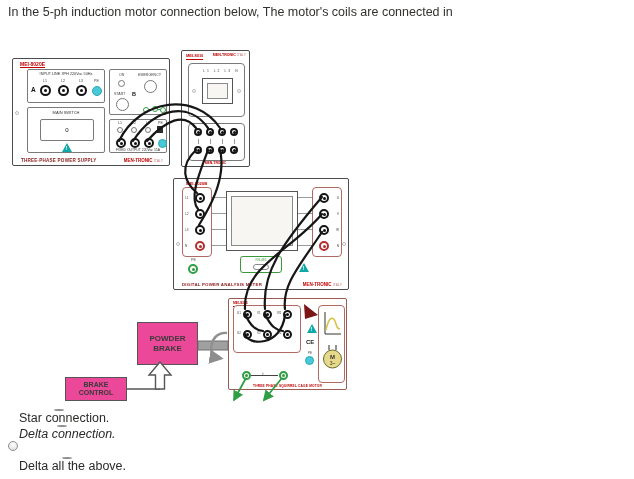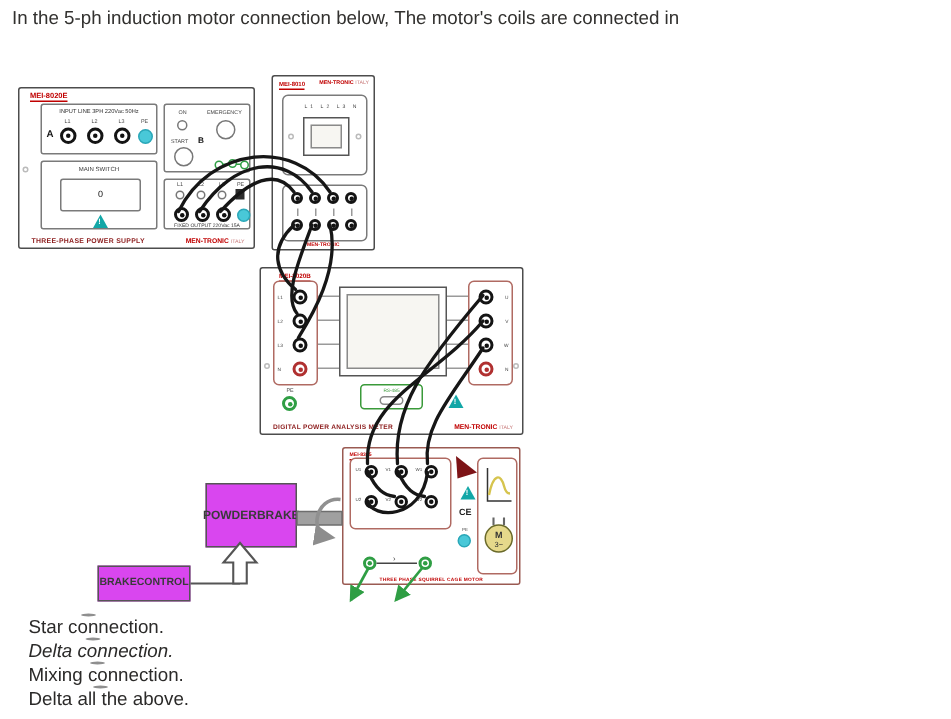--- a/index.html
+++ b/index.html
@@ -25,21 +25,21 @@
   .rd{border:2.2px solid #b03030;} .rd i{background:#b03030;}
   .gn{border:2.2px solid #2f9e44;} .gn i{background:#2f9e44;}
   .cy{border:1px solid #2aa7b8;background:#49c8d8;}
   .ring{position:absolute;border-radius:50%;border:1px solid #777;background:#fff;box-sizing:border-box;}
   .screw{position:absolute;width:4px;height:4px;border-radius:50%;border:1px solid #bbb;background:#fff;box-sizing:border-box;}
   .hline{position:absolute;height:1px;background:#9a9a9a;}
   
   .warn{position:absolute;width:0;height:0;border-left:5px solid transparent;border-right:5px solid transparent;border-bottom:9px solid #12a7a7;}
   .warn b{position:absolute;left:-1.5px;top:2px;font-size:5px;color:#fff;font-weight:bold;}
   
-  .labelbox{position:absolute;box-sizing:border-box;border:1.6px solid #555;background:#d946ef;display:flex;flex-direction:row;align-items:center;justify-content:center;font-weight:bold;color:#3a3a3a;text-align:center;}
+  .labelbox{position:absolute;box-sizing:border-box;border:1.6px solid #555;background:#ec4899;display:flex;flex-direction:column;align-items:center;justify-content:center;font-weight:bold;color:#3a3a3a;text-align:center;}
   
   .option{position:absolute;left:8px;height:16px;display:flex;align-items:center;flex-direction:column;}
   .radio{width:10px;height:10px;border-radius:50%;border:1px solid #8f8f8f;background:radial-gradient(circle at 50% 32%,#ffffff,#d9d9d9);box-sizing:border-box;}
   .optlabel{margin-left:11px;font-size:12.5px;color:#2b2a29;}
   svg.overlay{position:absolute;left:0;top:0;pointer-events:none;}
   .screen{position:absolute;box-sizing:border-box;border:1.4px solid #555;background:#fff;}
   .screen .inner{position:absolute;inset:4px;border:1px solid #8a8a8a;background:#f7f6f2;}
   .grid-dash{position:absolute;width:1px;height:5px;background:#999;}
 </style>
 </head>
@@ -354,20 +354,19 @@
   <div class="option" style="top:409px;">
     <span class="radio"></span>
     <span class="optlabel">Star connection.</span>
   </div>
   <div class="option" style="top:425px;font-style:italic;">
     <span class="radio"></span>
     <span class="optlabel">Delta connection.</span>
   </div>
   <div class="option" style="top:441px;">
     <span class="radio"></span>
-    <span class="optlabel">Mixing connection.</span>
   </div>
   <div class="option" style="top:457px;">
     <span class="radio"></span>
     <span class="optlabel">Delta all the above.</span>
   </div>
 
 </div>
 
 </body></html>

